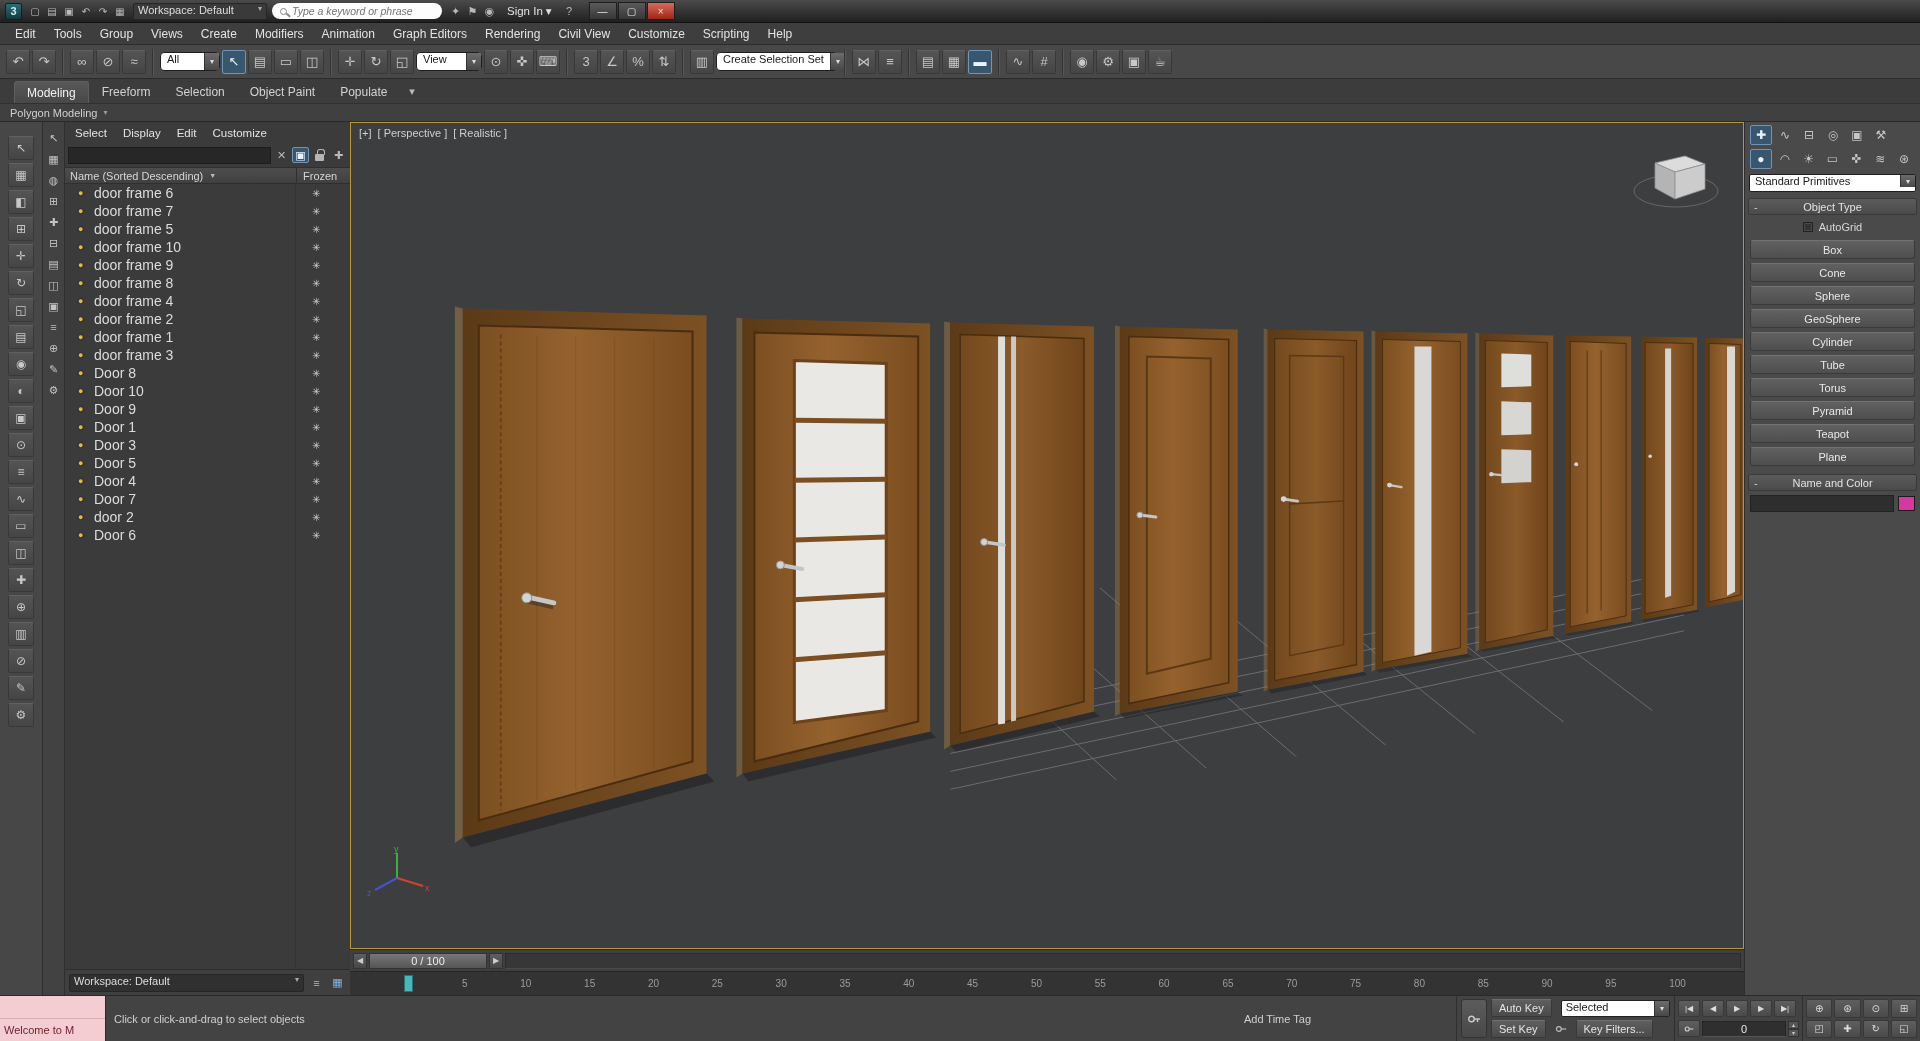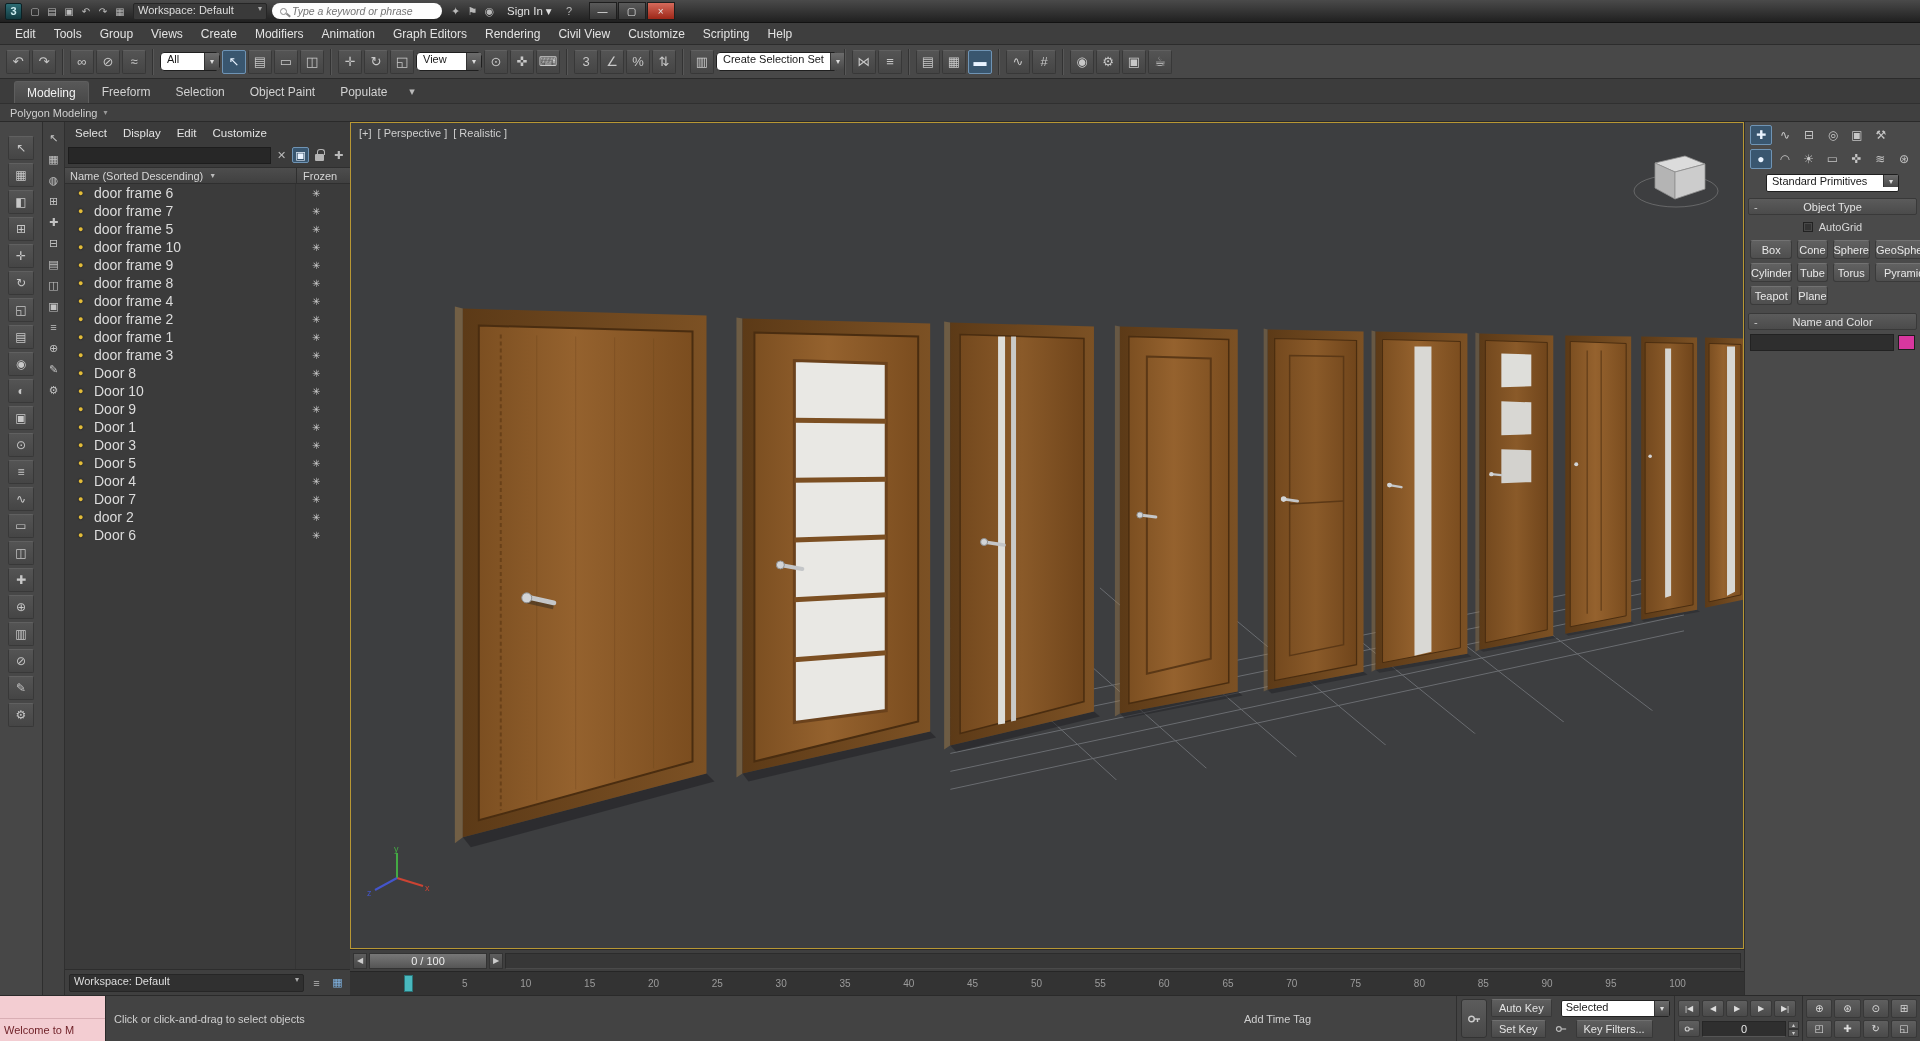--- a/index.html
+++ b/index.html
@@ -108,30 +108,30 @@
   .ts-track{flex:1;height:16px;background:#373737;border:1px solid #2c2c2c;border-bottom-color:#4a4a4a}
   .trackbar{height:24px;background:#333;border-top:1px solid #262626;position:relative}
   .tb-marker{position:absolute;left:54px;top:3px;width:9px;height:17px;background:#49b8be;border:1px solid #2a7478}
   .tb-ticks{position:absolute;inset:0;display:flex;align-items:center;justify-content:space-between;
     padding:0 58px 0 112px;font-size:10px;color:#9c9c9c}
 
   
   .cmdpanel{width:176px;background:#4a4a4a;border-left:1px solid #2e2e2e;display:flex;flex-direction:column;padding:2px 3px;gap:2px}
   .cp-row{display:flex;align-items:center;gap:2px;padding:1px 2px}
   .cpicon{width:22px;height:20px;display:flex;align-items:center;justify-content:center;font-size:12px;color:#c6c6c6;border-radius:2px}
-  .combo.white{background:#fff;border:1px solid #1f1f1f;color:#1a1a1a;height:18px;margin:2px 18px;padding:0 0 4px 5px;gap:4px}
+  .combo.white{background:#fff;border:1px solid #1f1f1f;color:#1a1a1a;height:18px;margin:2px 1px;padding:0 0 4px 5px;gap:4px}
   .combo.white .lbl{flex:1;font-size:11px;color:#1a1a1a}
   .rollout{display:flex;flex-direction:column;gap:3px;margin-top:2px}
   .roll-h{height:17px;background:linear-gradient(#5b5b5b,#4b4b4b);border:1px solid #393939;border-radius:2px;display:flex;
     align-items:center;font-size:11px;color:#e2e2e2;padding:0 5px}
   .roll-h .minus{width:10px;color:#ccc}
   .roll-h .rtitle{flex:1;text-align:center;padding-right:10px}
   .autogrid{display:flex;align-items:center;gap:6px;justify-content:center;height:18px;font-size:11px;color:#d8d8d8}
   .cbox{width:10px;height:10px;background:#333;border:1px solid #222;box-shadow:inset 0 0 0 1px #484848}
-  .cp-grid{display:grid;grid-template-columns:1fr 1fr 1fr 1fr;gap:4px 5px;padding:1px 2px 4px}
+  .cp-grid{display:grid;grid-template-columns:1fr;gap:4px 5px;padding:1px 2px 4px}
   .cpbtn{height:19px;background:linear-gradient(#616161,#4e4e4e);border:1px solid #3a3a3a;border-top-color:#727272;border-radius:3px;
     display:flex;align-items:center;justify-content:center;font-size:11px;color:#e8e8e8;white-space:nowrap}
   .namecolor{display:flex;align-items:center;gap:4px;padding:1px 2px 4px}
   .namecolor input{flex:1;height:17px;background:#2e2e2e;border:1px solid #222;color:#ddd;outline:none;padding:0 3px;min-width:0}
   .swatch{width:17px;height:15px;border:1px solid #1d1d1d;flex:none}
 
   
   .statusbar{height:46px;background:#434343;border-top:1px solid #2a2a2a;display:flex}
   .listener{width:106px;display:flex;flex-direction:column;border-right:1px solid #2a2a2a;flex:none}
   .listener .l1{flex:1;background:#f3cdd2;border-bottom:1px solid #d9aeb4}

